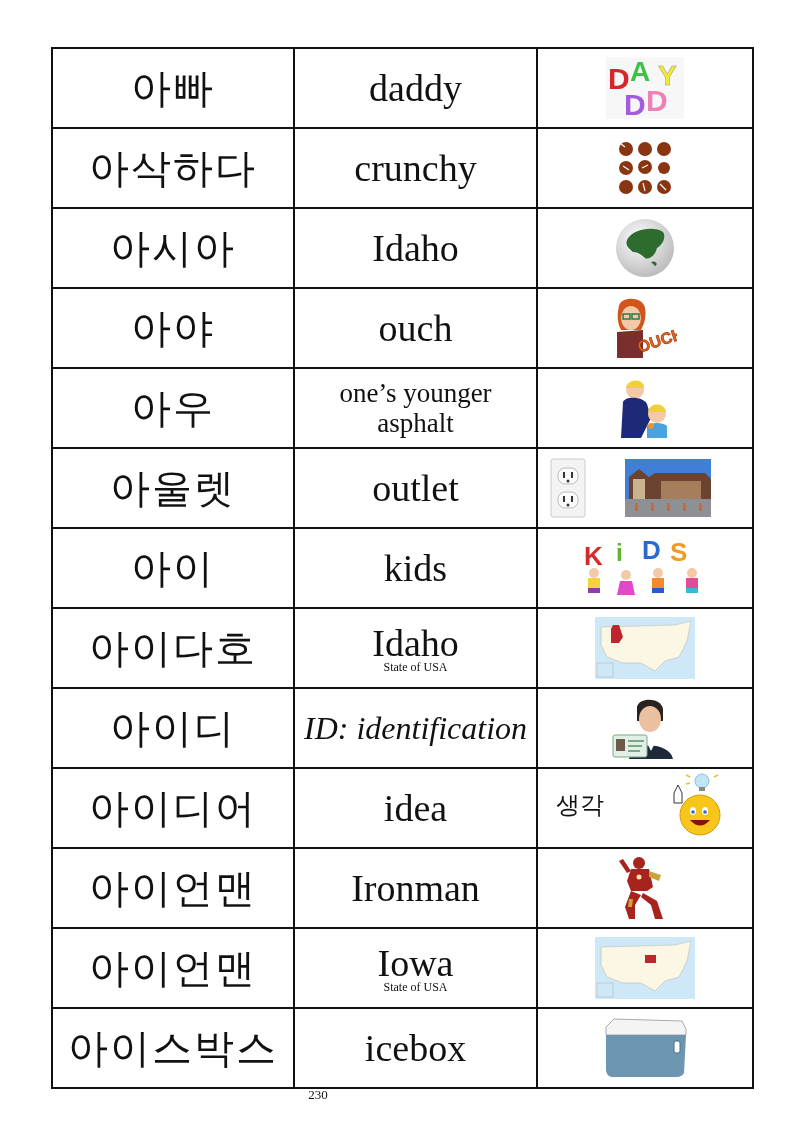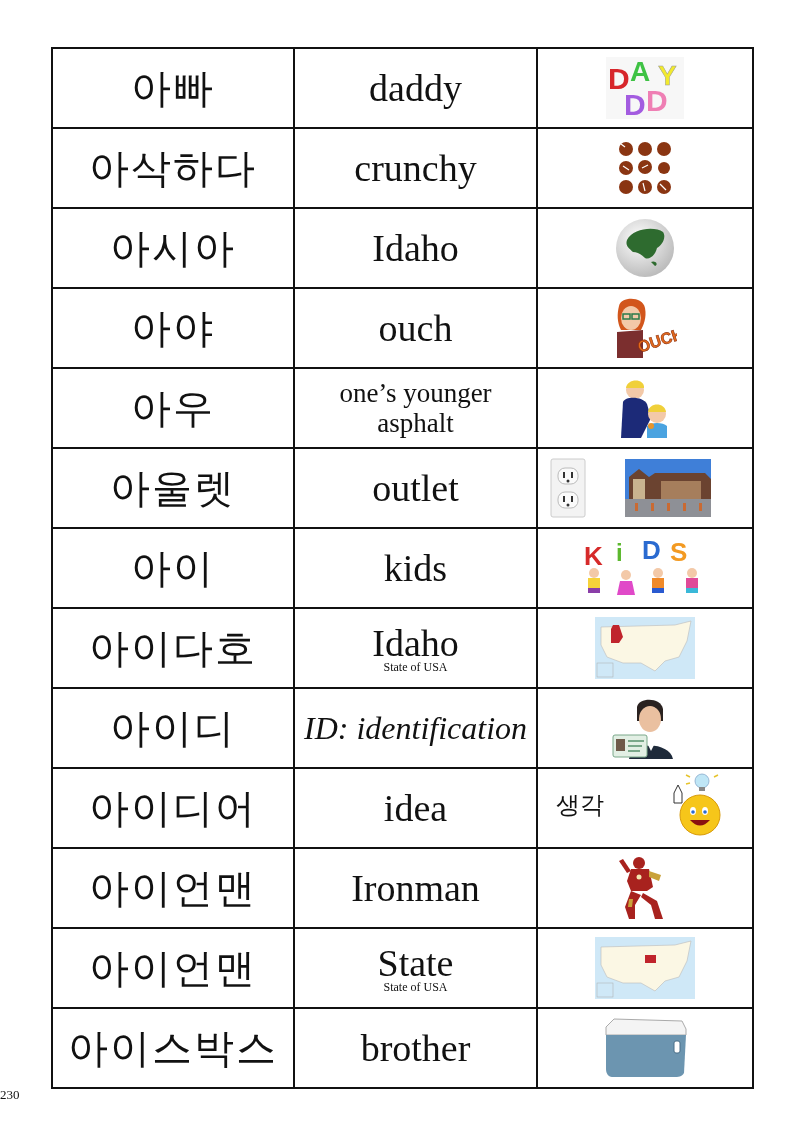--- a/index.html
+++ b/index.html
@@ -6,21 +6,21 @@
   body { width:800px; height:1132px; position:relative; overflow:hidden; font-family:"Liberation Serif", serif; color:#111; }
   table.vocab { position:absolute; left:51px; top:47px; width:701px; border-collapse:collapse; table-layout:fixed; }
   table.vocab td { border:2px solid #111; height:70px; padding:4px; text-align:center; vertical-align:middle; }
   col.c1 { width:242px; } col.c2 { width:243px; } col.c3 { width:216px; }
   .kor { font-family:"DejaVu Sans", sans-serif; font-size:40px; font-weight:normal; letter-spacing:2px; }
   .eng { font-family:"Liberation Serif", serif; font-size:38px; line-height:40px; }
   .eng.small { font-size:32px; line-height:30px;font-style:italic; }
   .eng.two { font-size:27px; line-height:30px; }
   .sub { display:block; font-size:12px; line-height:12px; margin-top:-2px; }
   .pic { display:inline-block; position:relative; vertical-align:middle; }
-  .page-num { position:absolute; top:1087px; left:0; width:636px; text-align:left; font-size:13px; }
+  .page-num { position:absolute; top:1087px; left:0; width:636px; text-align:center; font-size:13px; }
   .note { font-family:Liberation Mono, monospace; font-size:24px; position:absolute; left:18px; top:20px; }
 </style>
 </head>
 <body>
 
 <table class="vocab">
   <colgroup>
       <col class="c1">
       <col class="c2">
       <col class="c3">
@@ -255,36 +255,36 @@
           <path d="M14 36 L8 52 L12 64 L18 64 L18 50 L24 40Z" fill="#a8221e"></path>
           <path d="M26 38 L40 46 L46 64 L38 64 L34 50 L24 42Z" fill="#a8221e"></path>
           <path d="M12 44 L16 44 L15 52 L11 52Z" fill="#c9a23a"></path>
         </svg>
       </td>
     </tr>
 
     <tr>
       <td class="kor">아이언맨</td>
       <td class="eng">
-        <span>State</span>
+        <span>Iowa</span>
         <span class="sub">State of USA</span>
       </td>
       <td>
         <svg class="pic" width="100" height="62" viewBox="0 0 100 62">
           <rect width="100" height="62" fill="#cfe8f7"></rect>
           <path d="M6 10 L80 8 L96 4 L92 24 L84 40 L70 44 L60 54 L46 46 L28 46 L12 40 L6 28Z" fill="#fbf7e4" stroke="#bbb" stroke-width="0.6"></path>
           <rect x="50" y="18" width="11" height="8" fill="#c0242c"></rect>
           <rect x="2" y="46" width="16" height="14" fill="#cfe8f7" stroke="#aaa" stroke-width="0.5"></rect>
         </svg>
       </td>
     </tr>
 
     <tr>
       <td class="kor">아이스박스</td>
-      <td class="eng">brother</td>
+      <td class="eng">icebox</td>
       <td>
         <svg class="pic" width="86" height="62" viewBox="0 0 86 62">
           <path d="M4 10 L12 2 L80 4 L84 12 L84 18 L4 18Z" fill="#f4f4f4" stroke="#aaa"></path>
           <path d="M4 18 L84 18 L82 56 C80 60,76 60,72 60 L10 60 C6 60,4 56,4 52Z" fill="#6c95b0"></path>
           <rect x="72" y="24" width="6" height="12" rx="2" fill="#fff" stroke="#4a6f88"></rect>
         </svg>
       </td>
     </tr>
   </tbody>
 </table>

